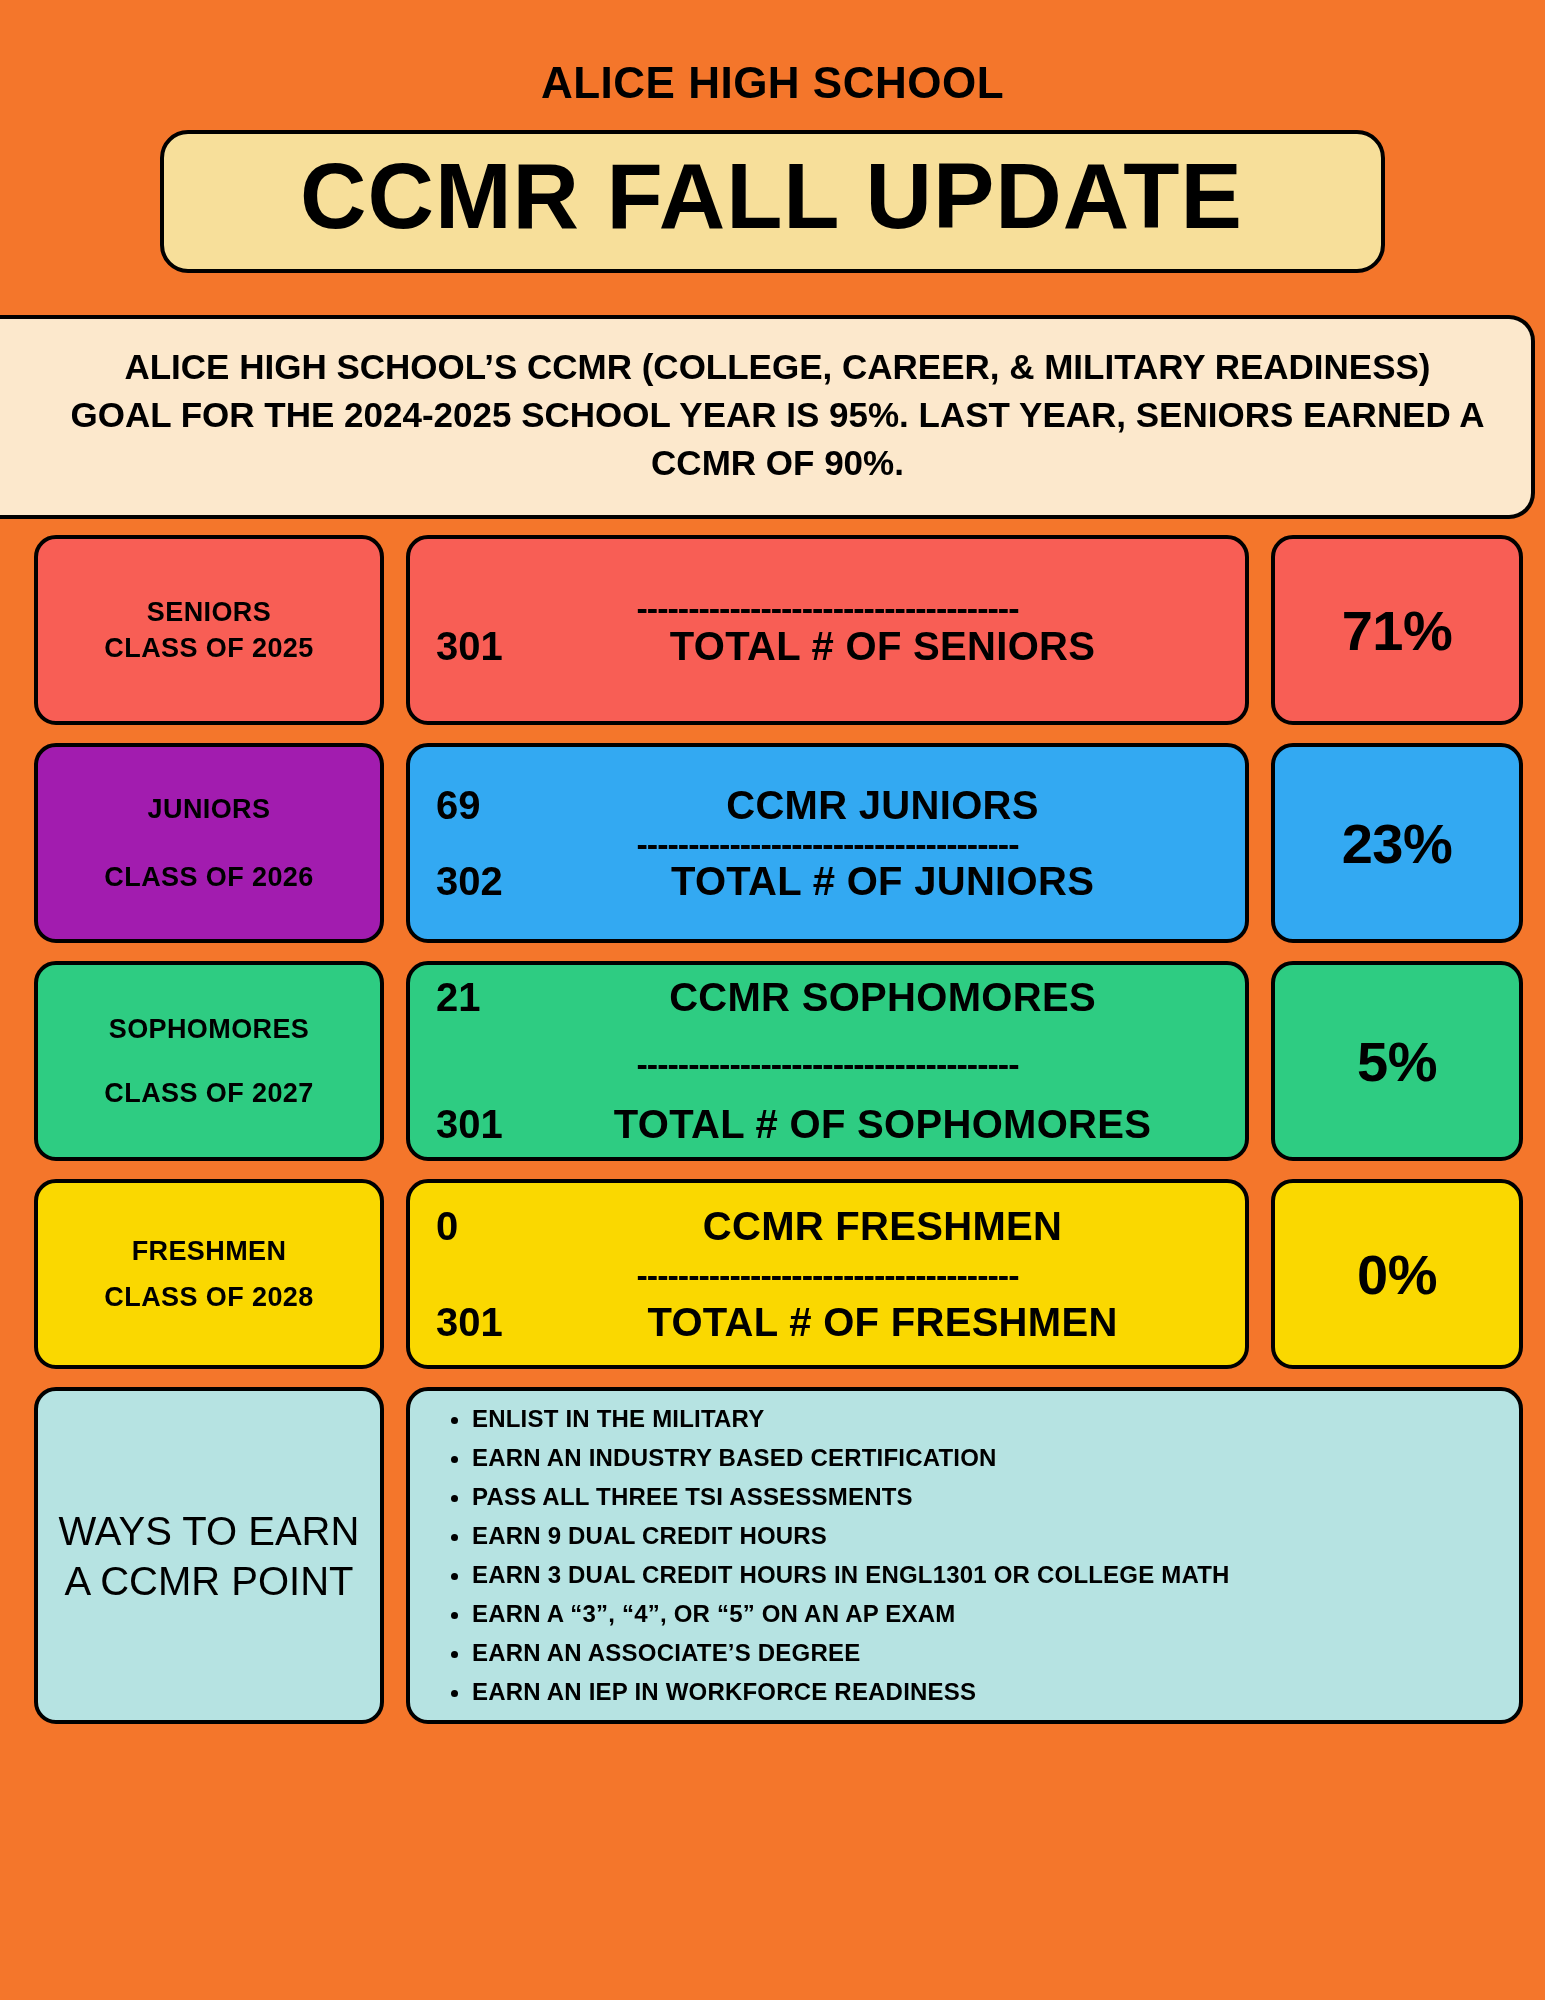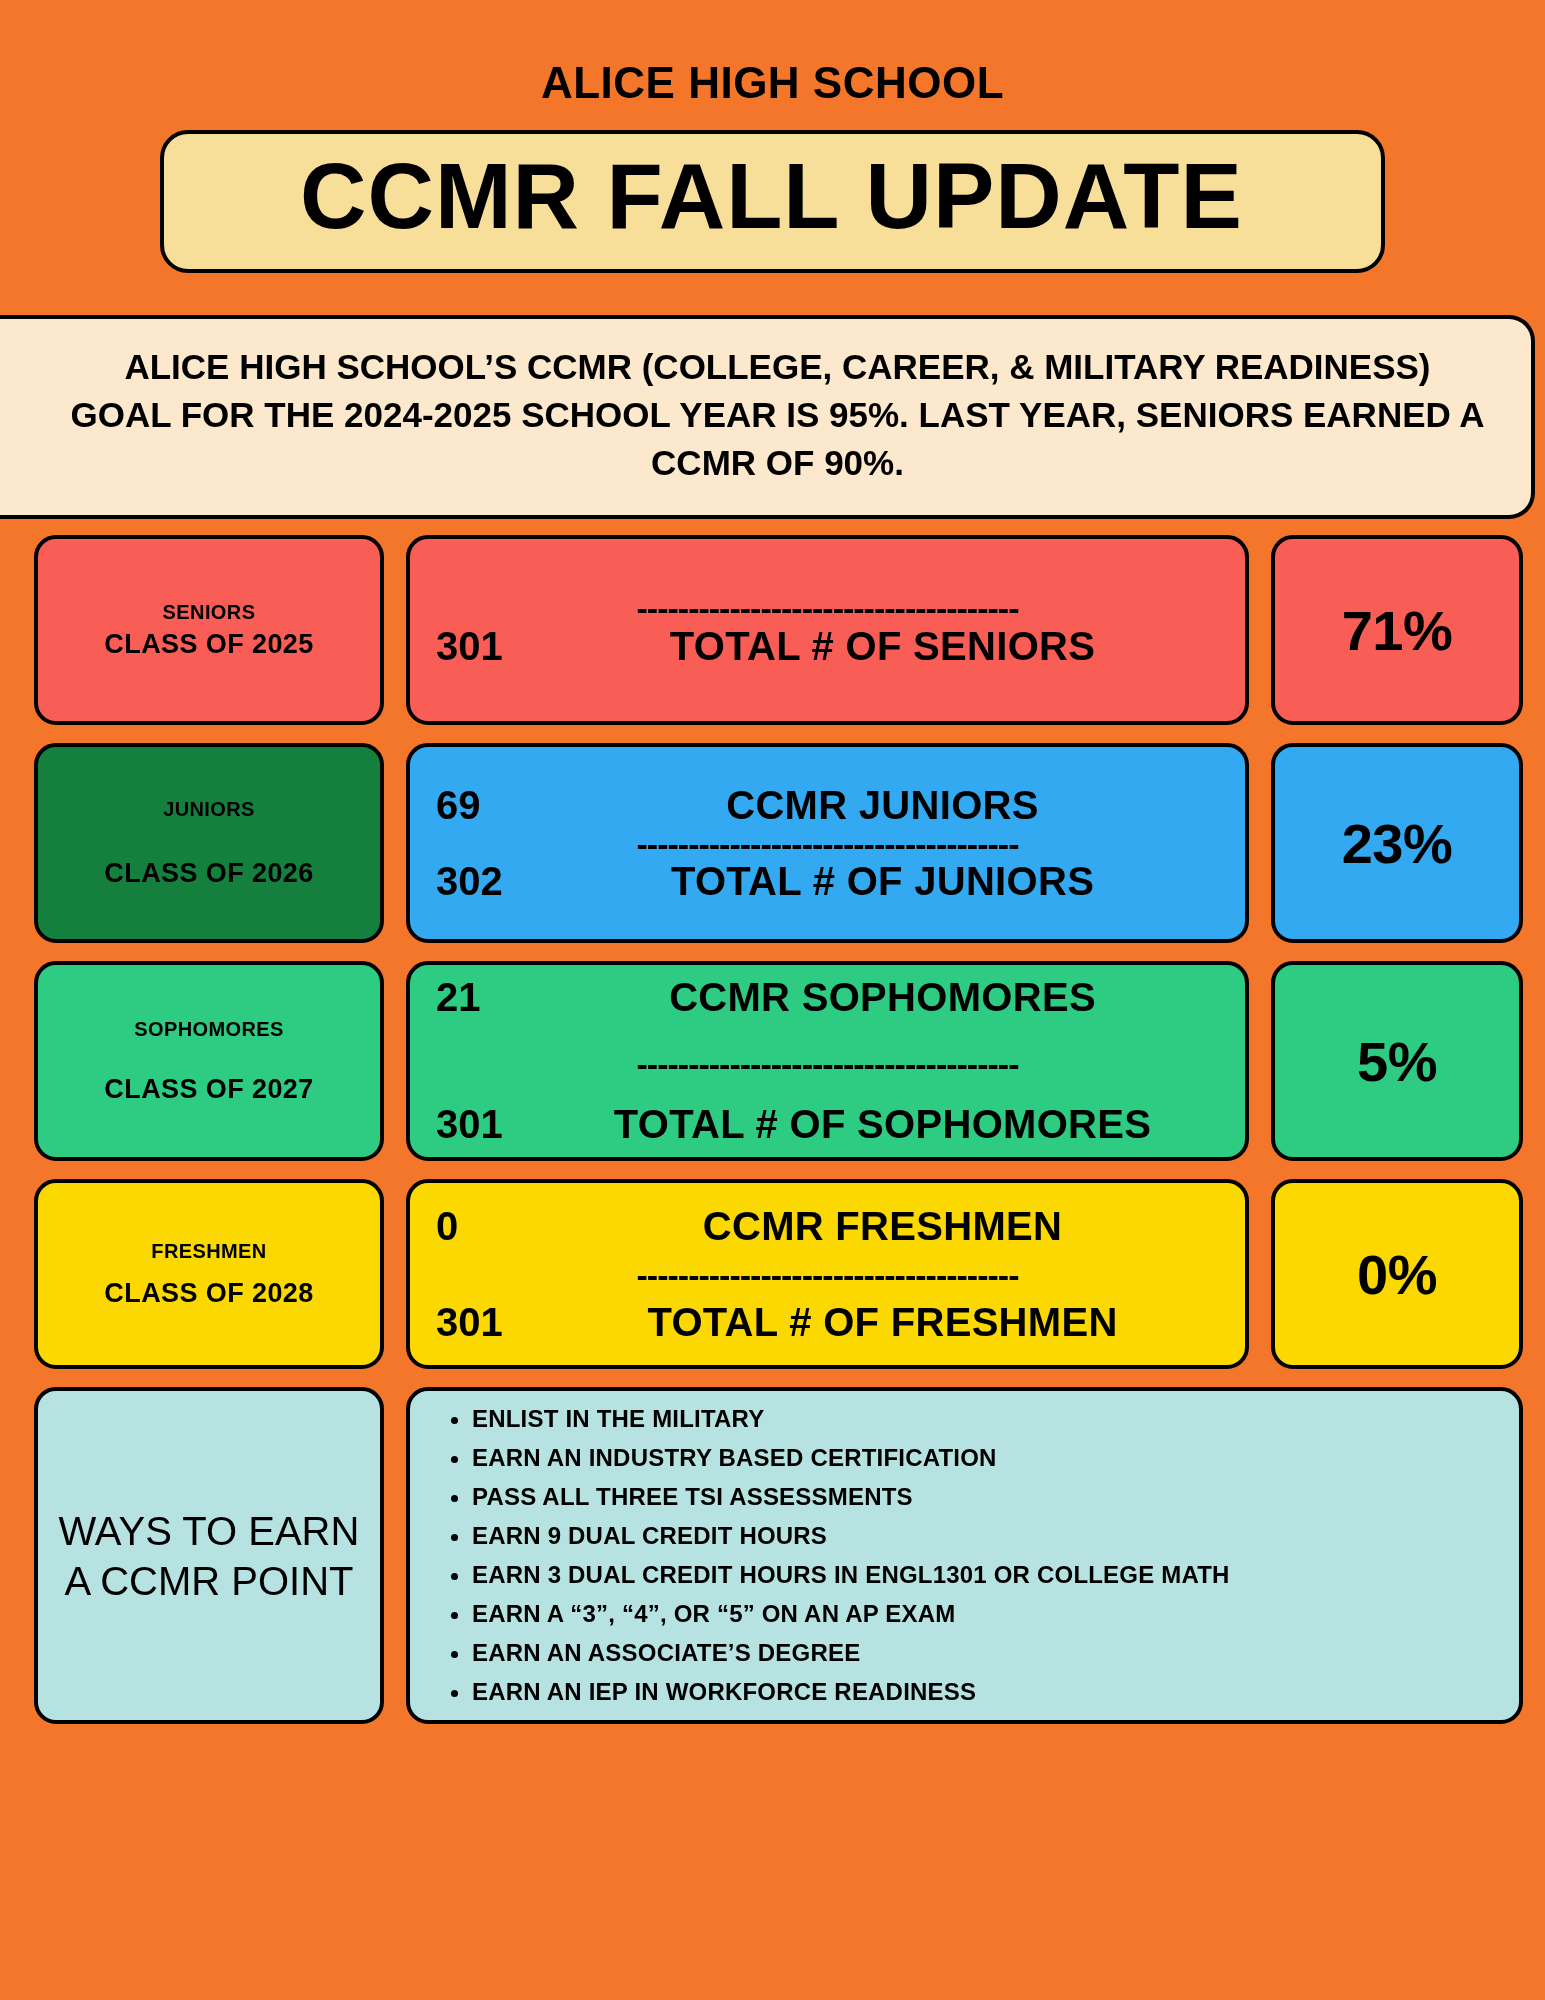--- a/index.html
+++ b/index.html
@@ -85,21 +85,21 @@
   .cls-box {
     width: 350px;
     display: flex;
     flex-direction: column;
     align-items: center;
     justify-content: center;
     text-align: center;
     padding: 10px 6px;
   }
   .cls-name {
-    font-size: 20px;
+    font-size: 27px;
     font-weight: bold;
     letter-spacing: 0.4px;
     color: #000;
     line-height: 1.35;
   }
   .cls-year {
     font-size: 27px;
     font-weight: bold;
     letter-spacing: 0.4px;
     color: #000;
@@ -232,21 +232,21 @@
           <span class="frac-num">301</span>
           <span class="frac-label">TOTAL # OF SENIORS</span>
         </div>
       </div>
       <div class="box pct-box" style="background:#F85E55;">
         <span class="pct-text">71%</span>
       </div>
     </div>
 
     <div class="row row-juniors">
-      <div class="box cls-box" style="background:#15803d;gap:32px;">
+      <div class="box cls-box" style="background:#a21caf;gap:32px;">
         <div class="cls-name">JUNIORS</div>
         <div class="cls-year">CLASS OF 2026</div>
       </div>
       <div class="box frac-box" style="background:#33A9F2;">
         <div class="frac-line">
           <span class="frac-num">69</span>
           <span class="frac-label">CCMR JUNIORS</span>
         </div>
         <div class="frac-rule">-------------------------------------</div>
         <div class="frac-line">

